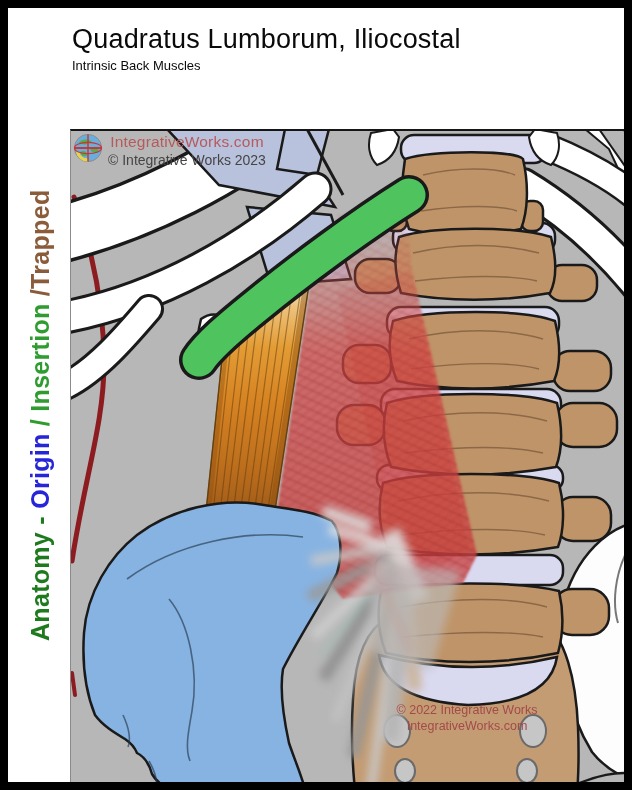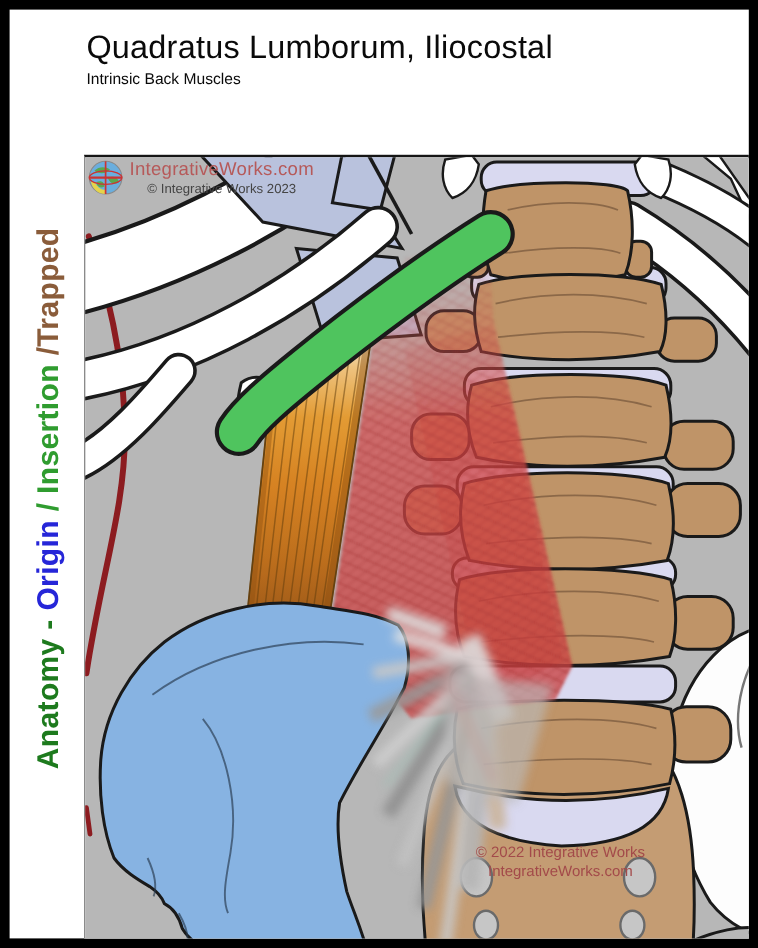--- a/index.html
+++ b/index.html
@@ -19,21 +19,21 @@
     letter-spacing:.3px;
   }
   .panel{
     position:absolute;left:62px;top:77px;width:562px;height:692px;
     border-top:2px solid #151515;border-left:1px solid #8a8a8a;background:#e5e5e5;margin-top:44px;
   }
   .panel svg{display:block;}
   .logo{position:absolute;left:2px;top:2px;display:flex;align-items:flex-start;gap:5px;}
   .logo-texts{display:flex;flex-direction:column;align-items:center;}
   .logo-site{font-size:15.5px;color:#b65a5a;font-weight:500;letter-spacing:.2px;}
-  .logo-copy{font-size:11px;color:#454545;margin-top:1px;}
+  .logo-copy{font-size:14px;color:#454545;margin-top:1px;}
   .watermark{
     position:absolute;left:290px;top:572px;width:212px;text-align:center;
     font-size:12.5px;color:#a34a4a;line-height:1.25;font-weight:500;
   }
   
   .ol{stroke:#1a1a1a;stroke-width:2.5;}
   .ol2{stroke:#1a1a1a;stroke-width:2;}
   .thin{fill:none;stroke:#7a5a3e;stroke-width:1.4;opacity:.75;}
   .iline{fill:none;stroke:#26394d;stroke-width:1.6;opacity:.65;}
 </style>

